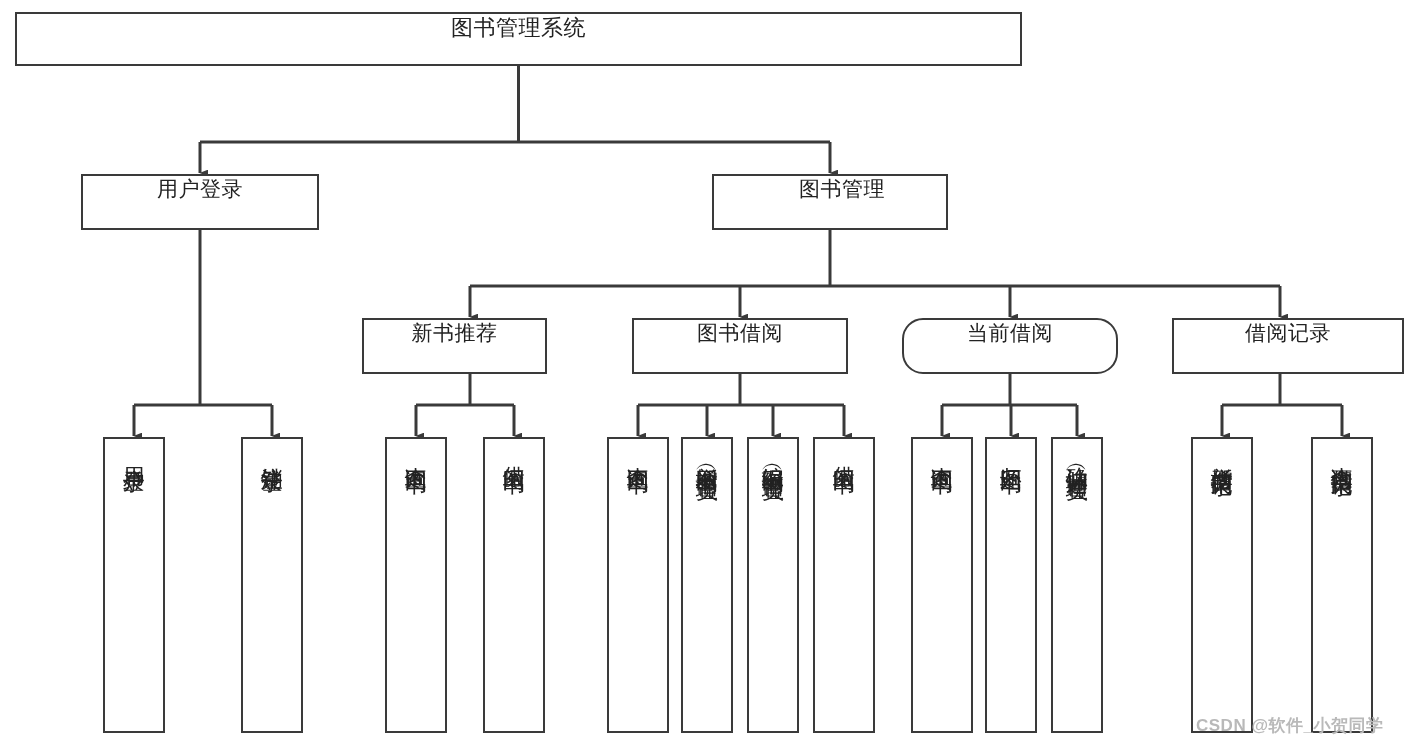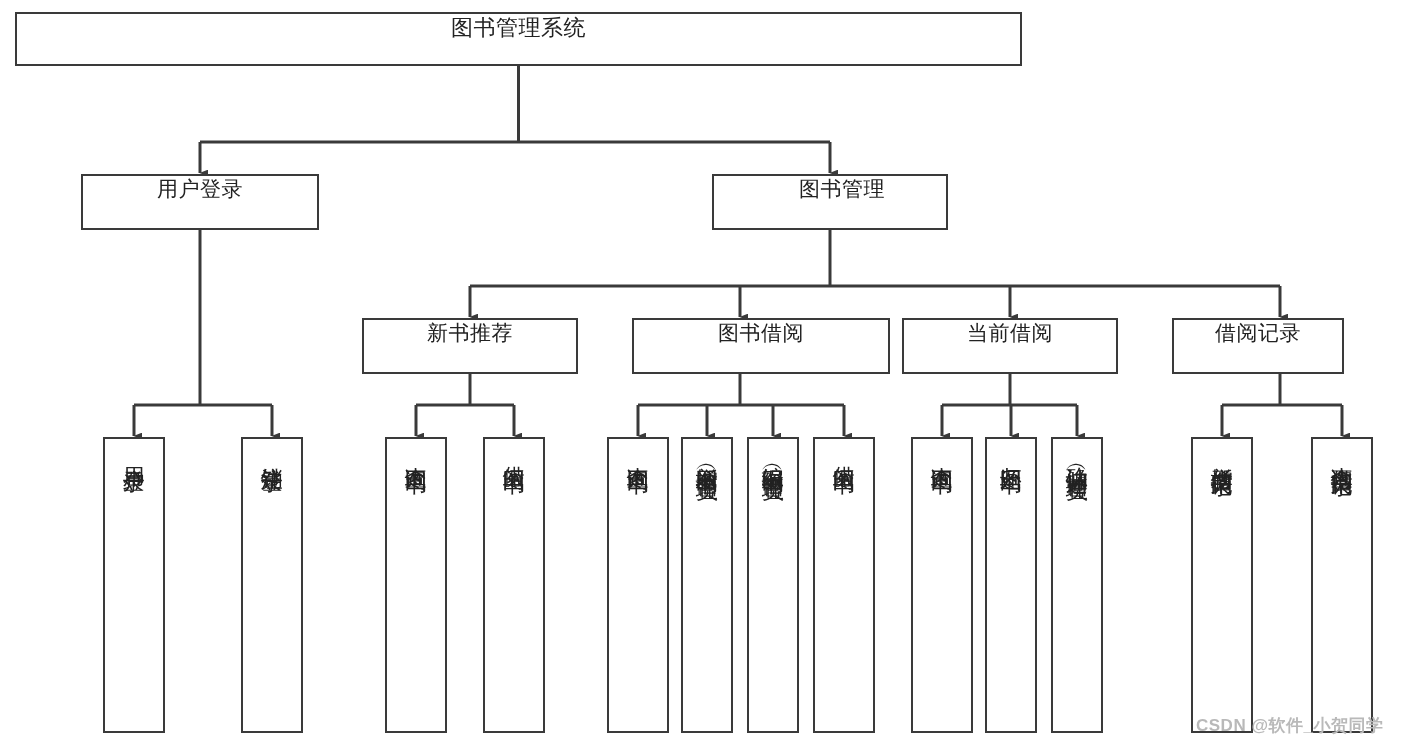--- a/index.html
+++ b/index.html
@@ -118,30 +118,30 @@
   <div id="node-layer">
       <div class="node horiz root" style="left: 15px; top: 12px; width: 1007px; height: 54px;">
         <span class="label">图书管理系统</span>
       </div>
       <div class="node horiz" style="left: 81px; top: 174px; width: 238px; height: 56px;">
         <span class="label">用户登录</span>
       </div>
       <div class="node horiz" style="left: 712px; top: 174px; width: 236px; height: 56px; padding-left: 24px;">
         <span class="label">图书管理</span>
       </div>
-      <div class="node horiz" style="left: 362px; top: 318px; width: 216px; height: 56px;">
+      <div class="node horiz" style="left: 362px; top: 318px; width: 185px; height: 56px;">
         <span class="label">新书推荐</span>
       </div>
-      <div class="node horiz" style="left: 632px; top: 318px; width: 258px; height: 56px;">
+      <div class="node horiz" style="left: 632px; top: 318px; width: 216px; height: 56px;">
         <span class="label">图书借阅</span>
       </div>
-      <div class="node horiz" style="left: 902px; top: 318px; width: 216px; height: 56px;">
+      <div class="node horiz" style="left: 902px; top: 318px; width: 216px; height: 56px; border-radius: 21px;">
         <span class="label">当前借阅</span>
       </div>
-      <div class="node horiz" style="left: 1172px; top: 318px; width: 172px; height: 56px;">
+      <div class="node horiz" style="left: 1172px; top: 318px; width: 232px; height: 56px;">
         <span class="label">借阅记录</span>
       </div>
       <div class="node vert" style="left: 103px; top: 437px; width: 62px; height: 296px;">
         <span class="label">用户登录</span>
       </div>
       <div class="node vert" style="left: 241px; top: 437px; width: 62px; height: 296px;">
         <span class="label">注销登录</span>
       </div>
       <div class="node vert" style="left: 385px; top: 437px; width: 62px; height: 296px;">
         <span class="label">查询图书</span>

